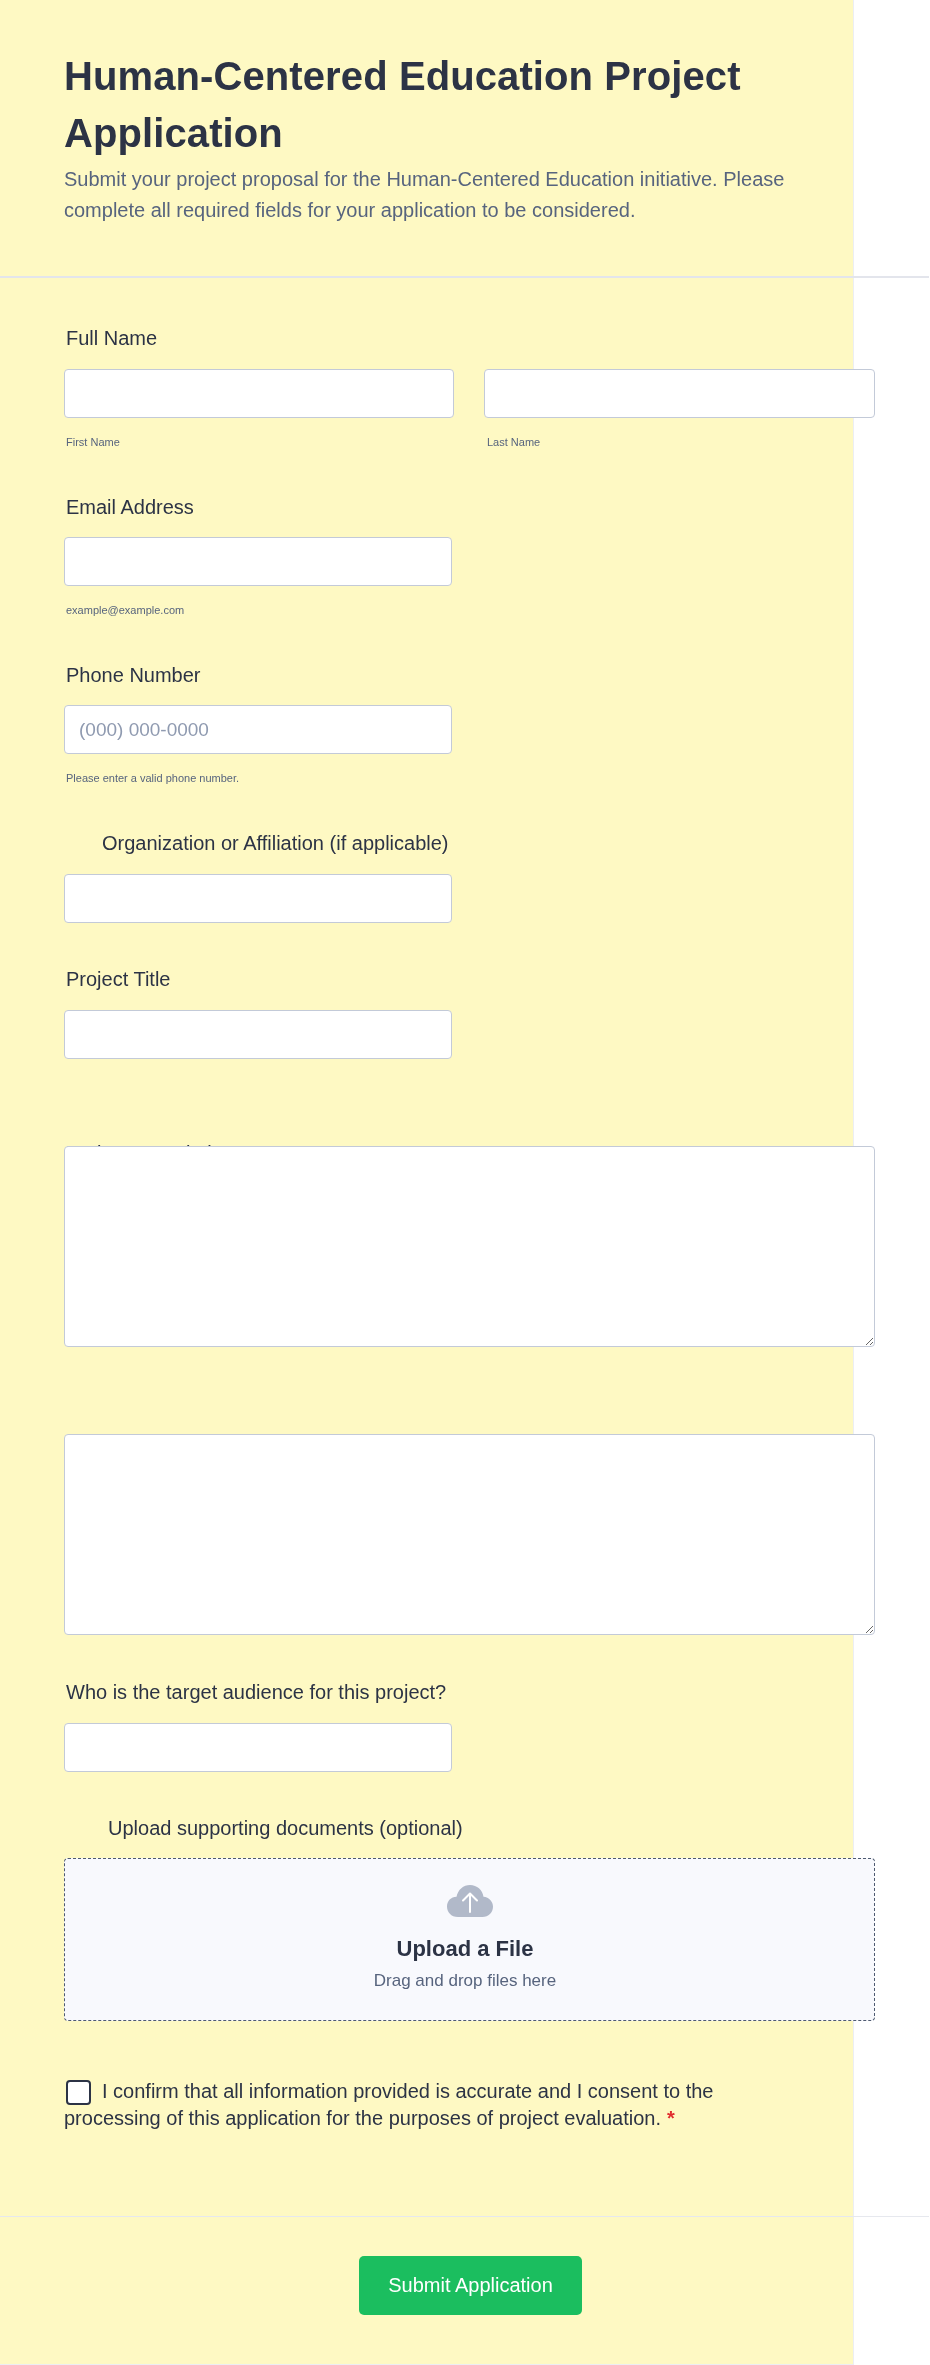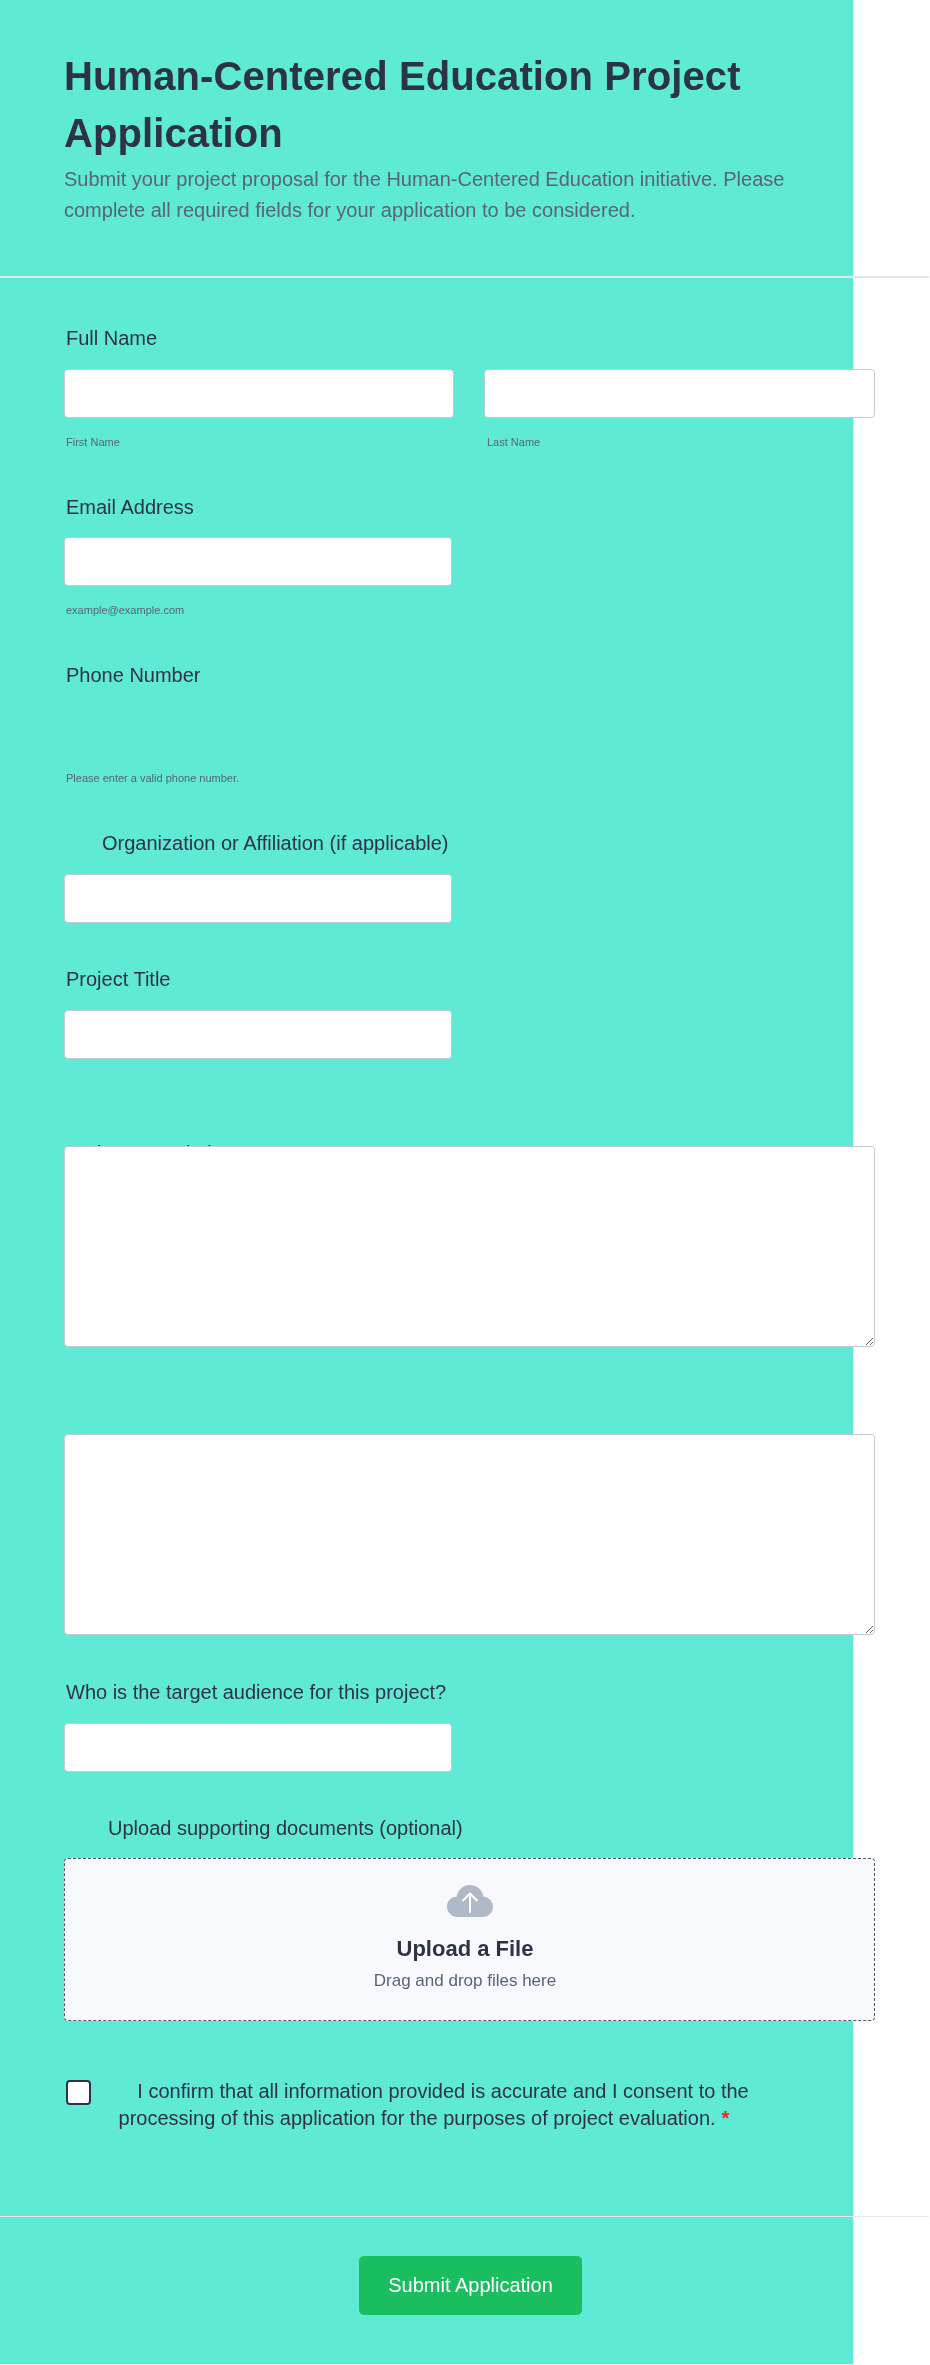--- a/index.html
+++ b/index.html
@@ -1,38 +1,38 @@
 <!DOCTYPE html>
 <html><head>
 <meta charset="utf-8">
 <style>
   * { box-sizing: border-box; margin: 0; padding: 0; }
   html, body { width: 930px; height: 2365px; background: #ffffff; overflow: hidden; }
   body { font-family: "Liberation Sans", "DejaVu Sans", sans-serif; color: #2c3345; position: relative; }
-  .page { position: absolute; left: 0; top: 0; width: 854px; height: 2365px; background: #5eead4; border-right: 1px solid #eceef3; border-bottom: 1px solid #eceef3; }
+  .page { position: absolute; left: 0; top: 0; width: 854px; height: 2365px; background: #fef9c3; border-right: 1px solid #eceef3; border-bottom: 1px solid #eceef3; }
   .abs { position: absolute; }
 
   .title { left: 64px; top: 48px; width: 800px; font-size: 40px; line-height: 57px; font-weight: 700; color: #2c3345; letter-spacing: 0.1px; }
   .subtitle { left: 64px; top: 164px; width: 800px; font-size: 20px; line-height: 31px; color: #57647e; }
   .divider { left: 0; width: 929px; height: 2px; background: #e3e5ec; }
 
   .label { left: 66px; font-size: 20px; line-height: 26px; color: #2c3345; white-space: nowrap; }
   .sublabel { font-size: 11px; line-height: 18px; color: #57647e; white-space: nowrap; }
 
   .input { height: 49px; border: 1px solid #c3cad8; border-radius: 4px; background: #fff; font-family: "Liberation Sans", "DejaVu Sans", sans-serif; font-size: 19px; color: #2c3345; padding: 0 14px; outline: none; }
   .input::placeholder { color: #8f9ab0; }
   .textarea { border: 1px solid #c3cad8; border-radius: 4px; background: #fff; resize: vertical; font-family: "Liberation Sans", "DejaVu Sans", sans-serif; font-size: 18px; padding: 10px 14px; outline: none; }
 
   .upload { left: 64px; top: 1858px; width: 811px; height: 163px; border: 1.5px dashed #4e5a70; border-radius: 4px; background: #f8f9fd; }
   .cloud { left: 446px; top: 1884px; width: 48px; height: 34px; }
   .upload-title { left: 0; width: 930px; top: 1936px; text-align: center; font-size: 22px; font-weight: 700; color: #2c3345; }
   .upload-sub { left: 0; width: 930px; top: 1971px; text-align: center; font-size: 17px; color: #57647e; }
 
   .checkbox { left: 66px; top: 2080px; width: 25px; height: 25px; border: 2px solid #2c3345; border-radius: 4px; background: #fff; cursor: pointer; }
-  .consent { left: 64px; top: 2078px; width: 720px; font-size: 20px; line-height: 27px; color: #2c3345; text-indent: 38px; text-align: center; }
+  .consent { left: 64px; top: 2078px; width: 720px; font-size: 20px; line-height: 27px; color: #2c3345; text-indent: 38px; }
   .required { color: #e02e2e; font-weight: 700; margin-left: 6px; }
 
   .submit { left: 359px; top: 2256px; width: 223px; height: 59px; background: #1bbe5f; border: none; border-radius: 5px; color: #ffffff; font-family: "Liberation Sans", "DejaVu Sans", sans-serif; font-size: 20px; cursor: pointer; }
 </style>
 </head>
 <body>
 
 <div class="page">
 
   <h1 class="abs title">Human-Centered Education Project Application</h1>
@@ -43,20 +43,21 @@
   <input class="abs input" style="left: 64px; top: 369px; width: 390px;" value="">
   <input class="abs input" style="left: 484px; top: 369px; width: 391px;" value="">
   <span class="abs sublabel" style="left:66px; top:433px;">First Name</span>
   <span class="abs sublabel" style="left:487px; top:433px;">Last Name</span>
 
   <label class="abs label" style="top:494px;">Email Address</label>
   <input class="abs input" type="email" style="left: 64px; top: 537px; width: 388px;" value="">
   <span class="abs sublabel" style="left:66px; top:601px;">example@example.com</span>
 
   <label class="abs label" style="top:662px;">Phone Number</label>
+  <input class="abs input" type="tel" style="left: 64px; top: 705px; width: 388px;" placeholder="(000) 000-0000">
   <span class="abs sublabel" style="left:66px; top:769px;">Please enter a valid phone number.</span>
 
   <label class="abs label" style="top:830px;margin-left:36px;">Organization or Affiliation (if applicable)</label>
   <input class="abs input" style="left: 64px; top: 874px; width: 388px;" value="">
 
   <label class="abs label" style="top:966px;">Project Title</label>
   <input class="abs input" style="left: 64px; top: 1010px; width: 388px;" value="">
 
   <label class="abs label" style="top:1140px;text-decoration:underline;">Project Description</label>
   <textarea class="abs textarea" style="left: 64px; top: 1146px; width: 811px; height: 201px;"></textarea>

